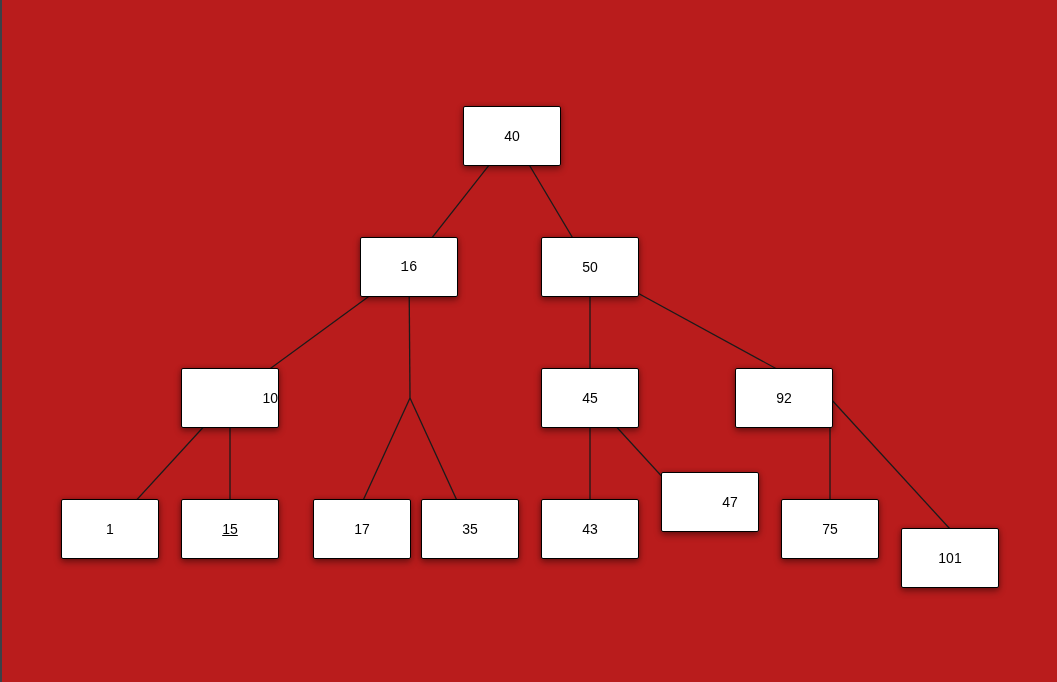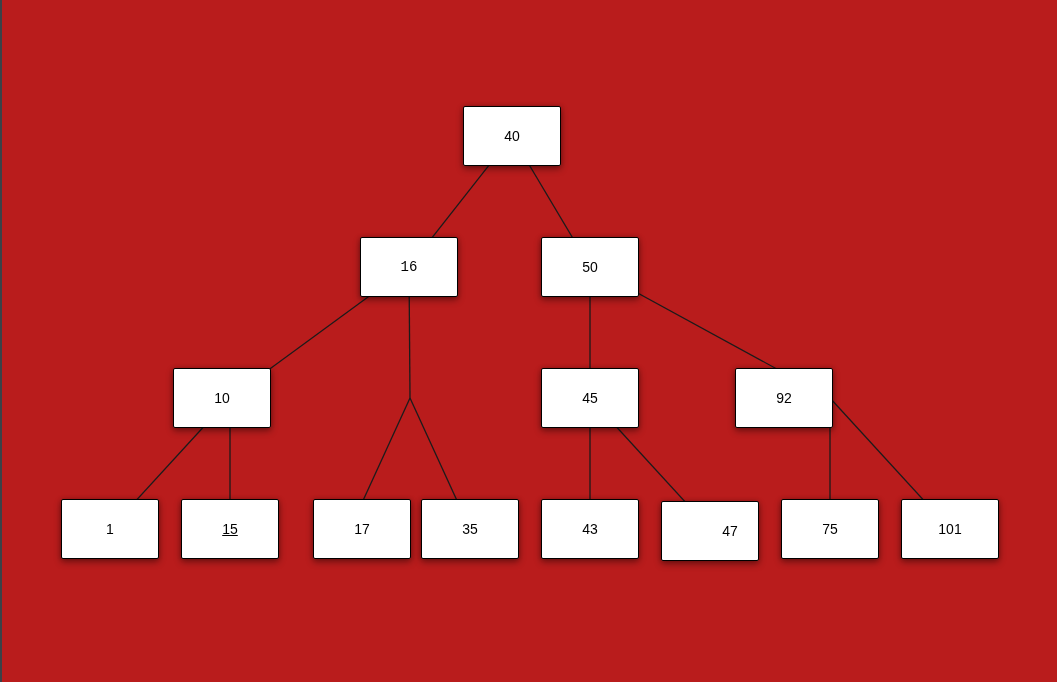--- a/index.html
+++ b/index.html
@@ -82,21 +82,21 @@
   <div class="node-layer" id="node-layer">
       <div class="tree-node" style="left: 463px; top: 106px;">
         <span>40</span>
       </div>
       <div class="tree-node" style="left: 360px; top: 237px; font-family: Liberation Mono, monospace;">
         <span>16</span>
       </div>
       <div class="tree-node" style="left: 541px; top: 237px;">
         <span>50</span>
       </div>
-      <div class="tree-node" style="left: 173px; top: 368px;">
+      <div class="tree-node" style="left: 181px; top: 368px; justify-content: flex-end;">
         <span>10</span>
       </div>
       <div class="tree-node" style="left: 541px; top: 368px;">
         <span>45</span>
       </div>
       <div class="tree-node" style="left: 735px; top: 368px;">
         <span>92</span>
       </div>
       <div class="tree-node" style="left: 61px; top: 499px;">
         <span>1</span>
@@ -106,23 +106,23 @@
       </div>
       <div class="tree-node" style="left: 313px; top: 499px;">
         <span>17</span>
       </div>
       <div class="tree-node" style="left: 421px; top: 499px;">
         <span>35</span>
       </div>
       <div class="tree-node" style="left: 541px; top: 499px;">
         <span>43</span>
       </div>
-      <div class="tree-node" style="left: 661px; top: 501px; padding-left: 40px;">
+      <div class="tree-node" style="left: 661px; top: 472px; padding-left: 40px;">
         <span>47</span>
       </div>
       <div class="tree-node" style="left: 781px; top: 499px;">
         <span>75</span>
       </div>
-      <div class="tree-node" style="left: 901px; top: 499px;">
+      <div class="tree-node" style="left: 901px; top: 528px;">
         <span>101</span>
       </div>
     </div>
 </div>
 
 </body></html>

